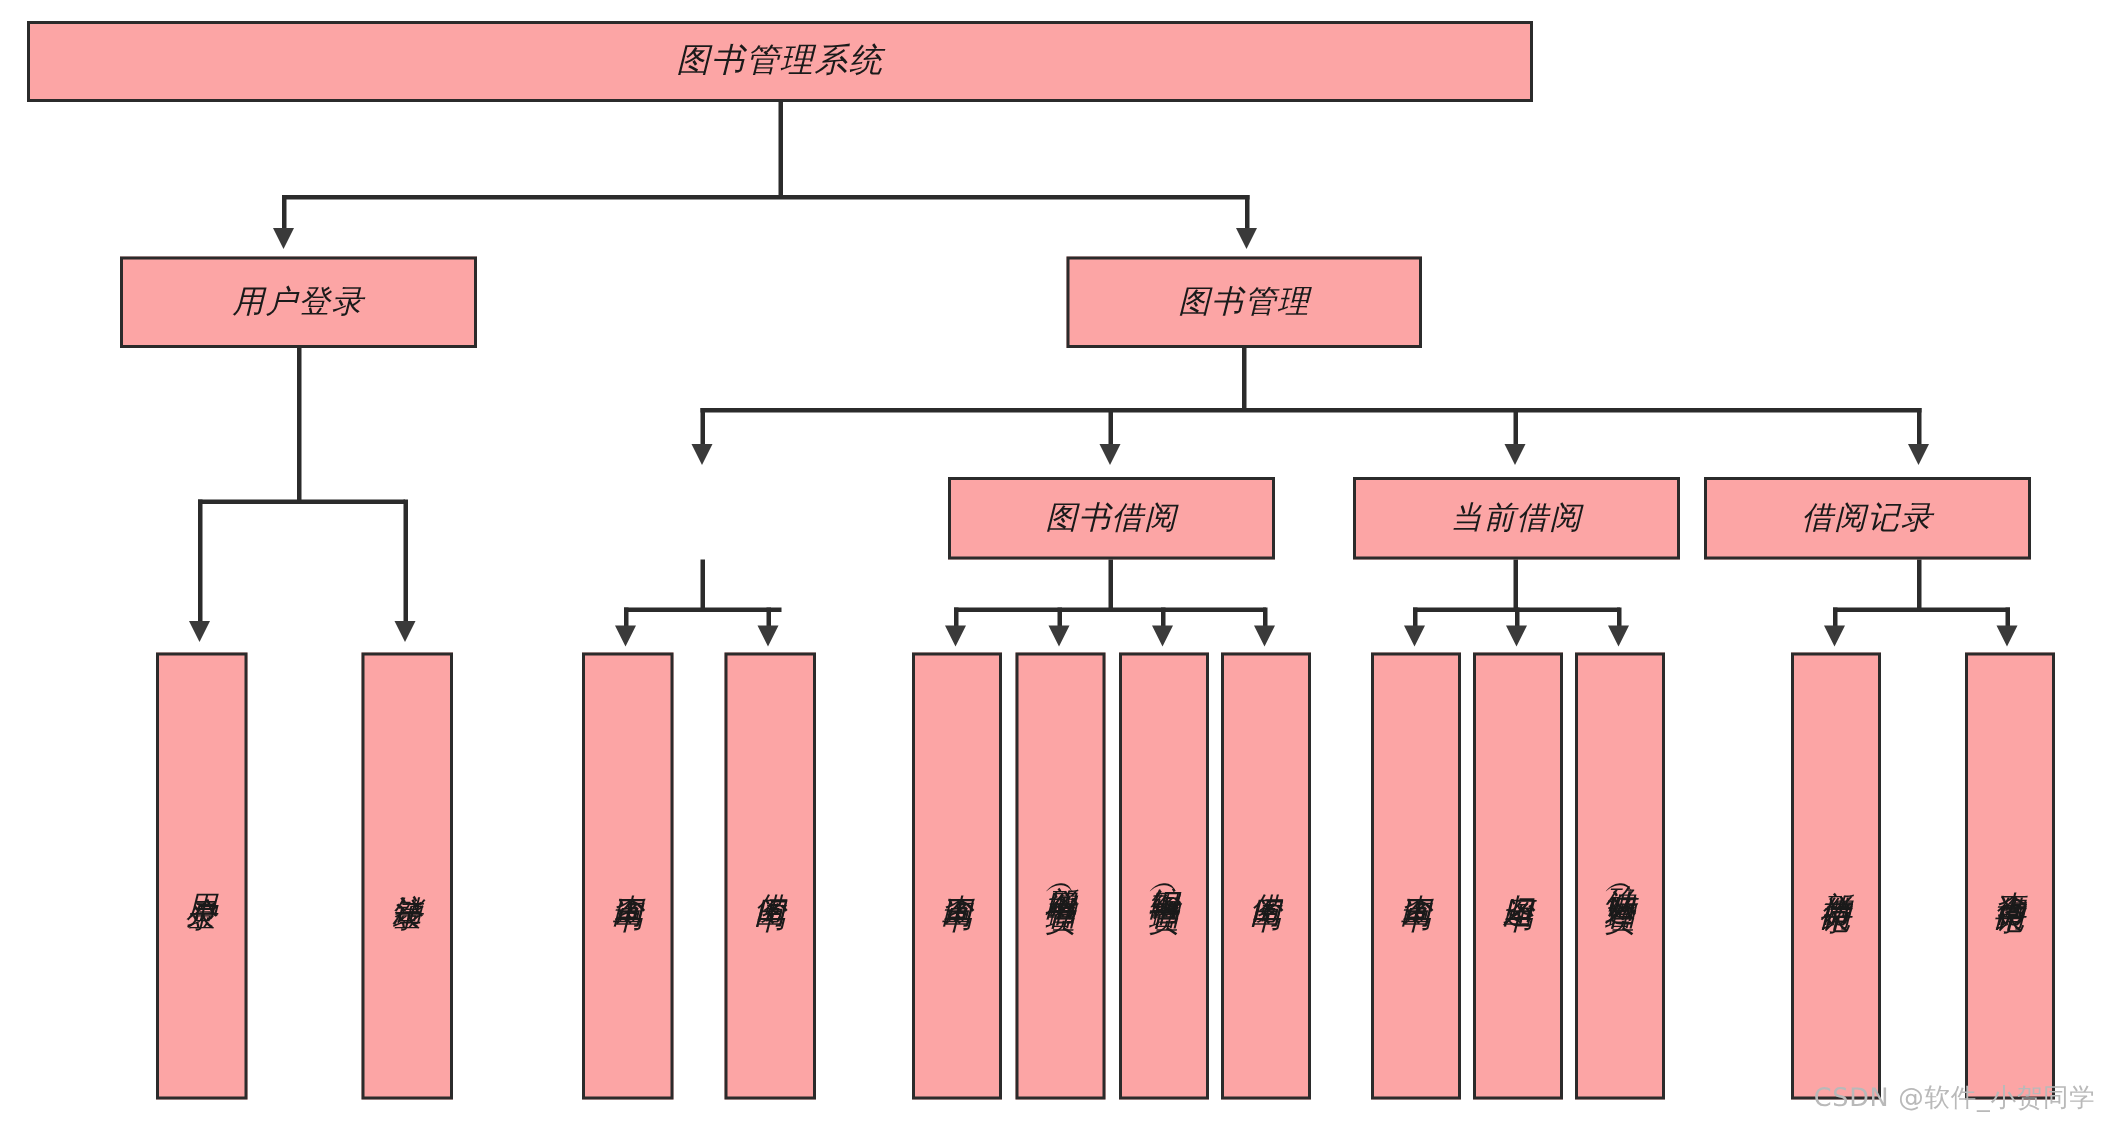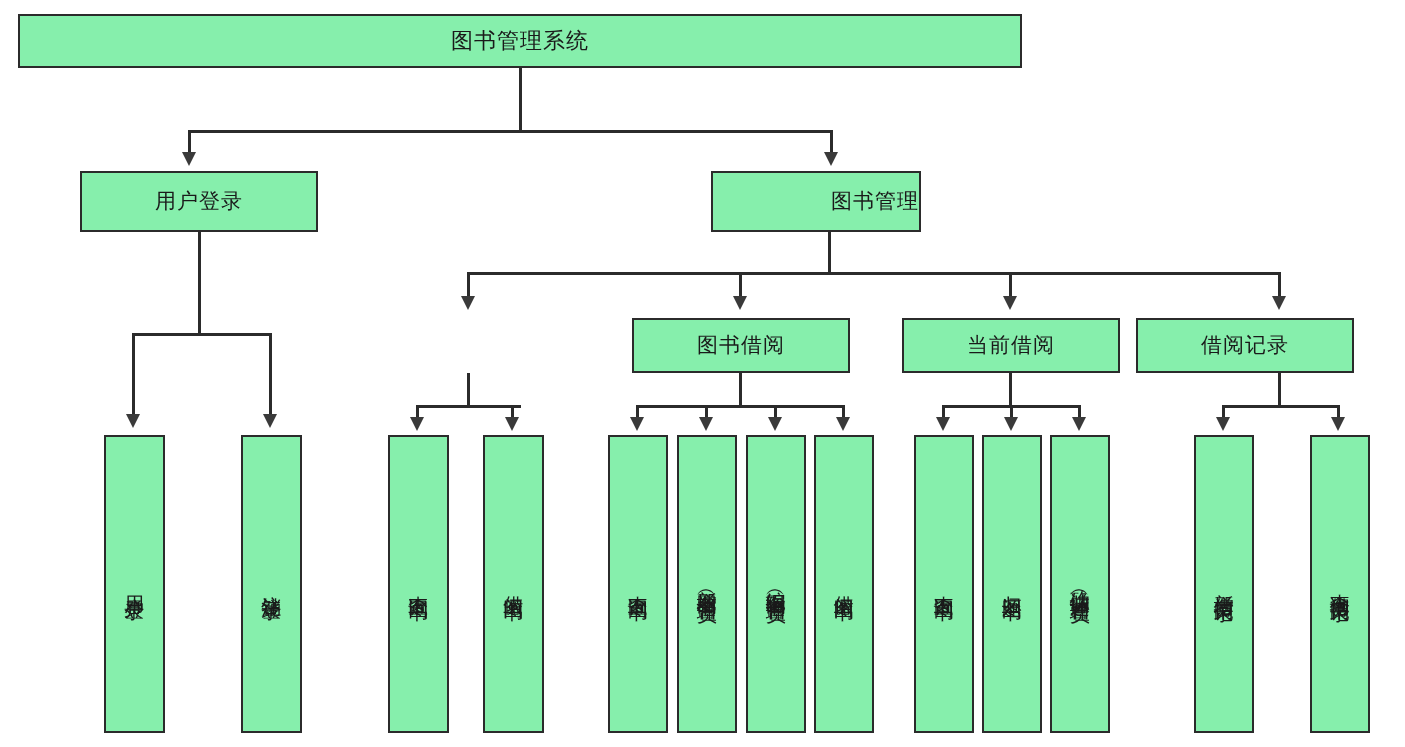--- a/index.html
+++ b/index.html
@@ -12,25 +12,26 @@
     width:1405px;
     height:747px;
     background:#ffffff;
     overflow:hidden;
   }
   
   .node{
     position:absolute;
     box-sizing:border-box;
     border:2px solid #2b2b2b;
-    background:#86efac;
+    background:#fca5a5;
     display:flex;
     align-items:center;
     justify-content:center;
     color:#1a1a1a;
+    font-style:italic;
   }
   .node.h{            
     font-size:21px;
     letter-spacing:1px;
     line-height:1.1;
   }
   .node.root{
     font-size:22px;
   }
   .node.v{            
@@ -87,21 +88,21 @@
 
   <div class="ln vln" style="left:188px; top:130px; width:3px; height:24px;"></div>
   <div class="arrow" style="left:182px; top:152px;"></div>
   <div class="ln vln" style="left:830px; top:130px; width:3px; height:24px;"></div>
   <div class="arrow" style="left:824px; top:152px;"></div>
 
   <div class="node h" style="left:80px; top:171px; width:238px; height:61px;">
     <span>用户登录</span>
   </div>
 
-  <div class="node h" style="left:711px; top:171px; width:210px; height:61px;justify-content:flex-end;">
+  <div class="node h" style="left:711px; top:171px; width:237px; height:61px;">
     <span>图书管理</span>
   </div>
 
   <div class="ln vln" style="left:198px; top:232px; width:3px; height:103px;"></div>
   <div class="ln hln" style="left:132px; top:333px; width:138px; height:3px;"></div>
   <div class="ln vln" style="left:132px; top:333px; width:3px; height:83px;"></div>
   <div class="arrow" style="left:126px; top:414px;"></div>
   <div class="ln vln" style="left:269px; top:333px; width:3px; height:83px;"></div>
   <div class="arrow" style="left:263px; top:414px;"></div>
 
@@ -197,14 +198,15 @@
     <span class="vtext">确认归还（管理员）</span>
   </div>
 
   <div class="node v" style="left:1194px; top:435px; width:60px; height:298px;">
     <span class="vtext">新增借阅记录</span>
   </div>
   <div class="node v" style="left:1310px; top:435px; width:60px; height:298px;">
     <span class="vtext">查询借阅记录</span>
   </div>
 
+  <div id="watermark">CSDN @软件_小贺同学</div>
 
 </div>
 
 </body></html>

